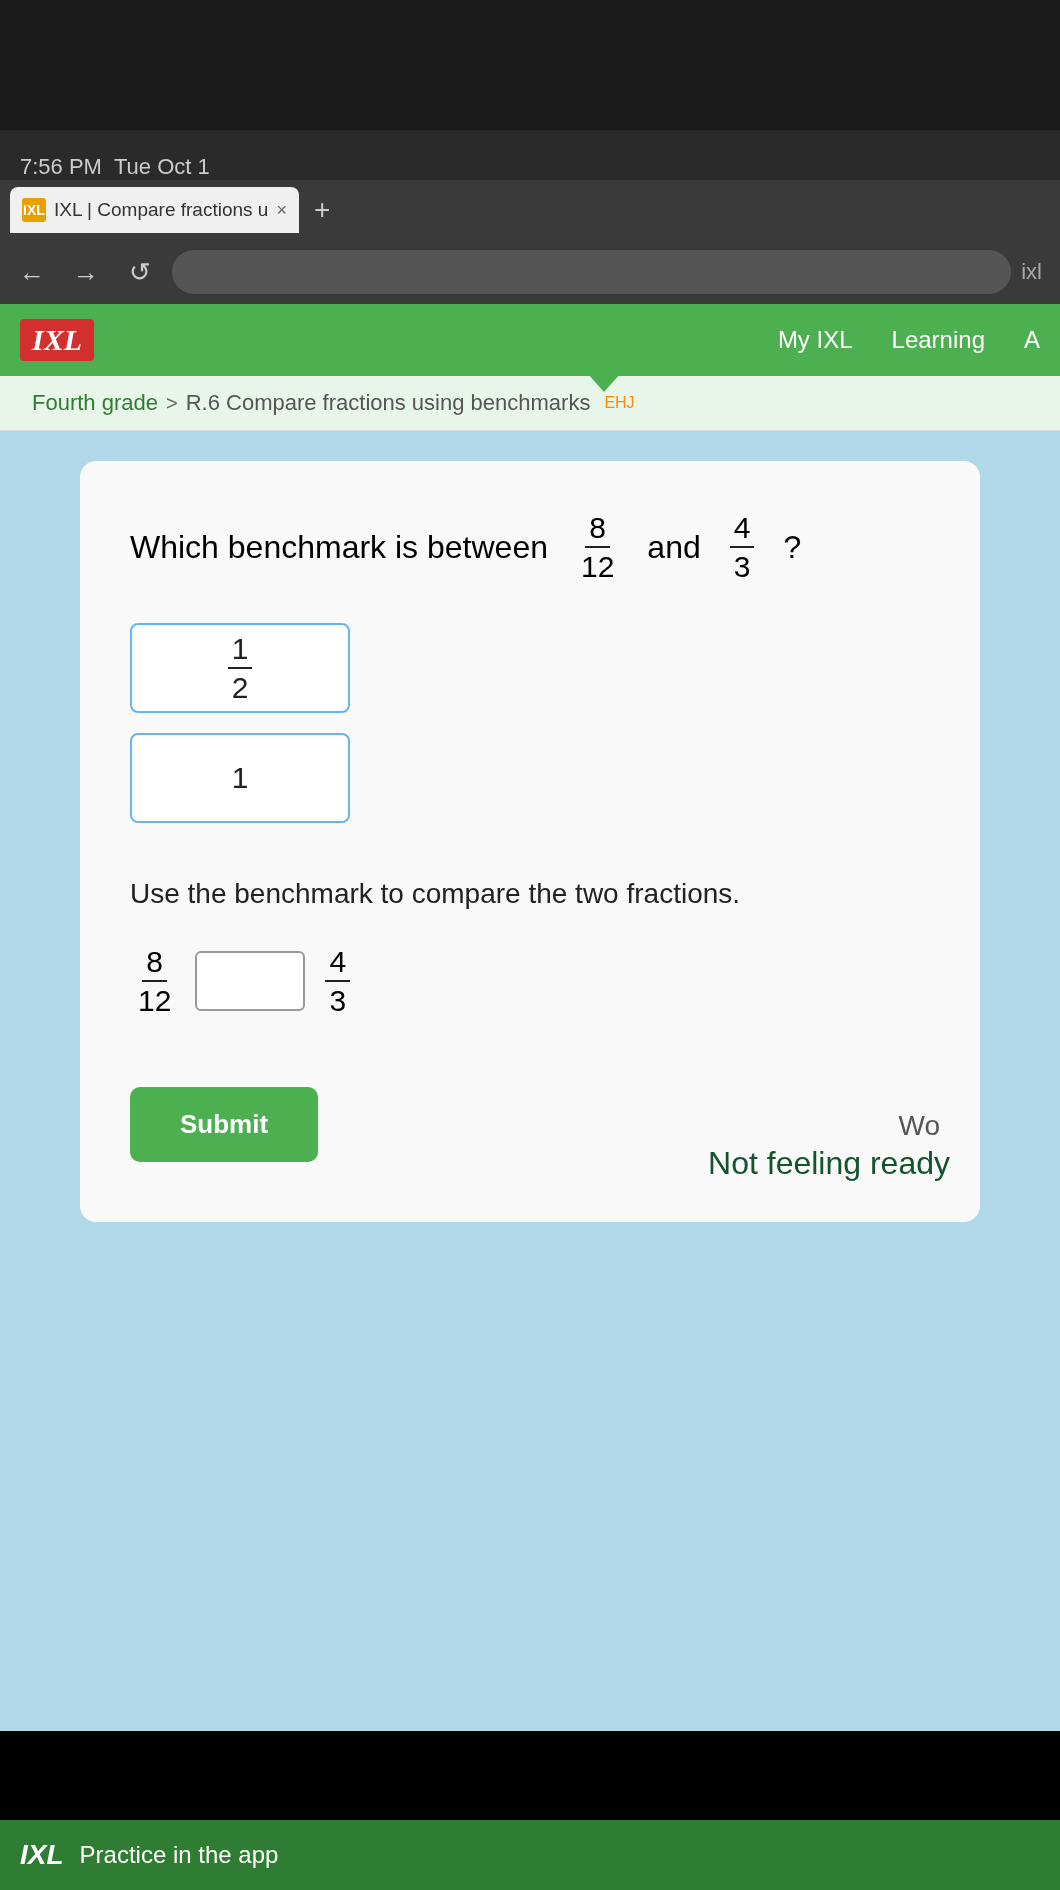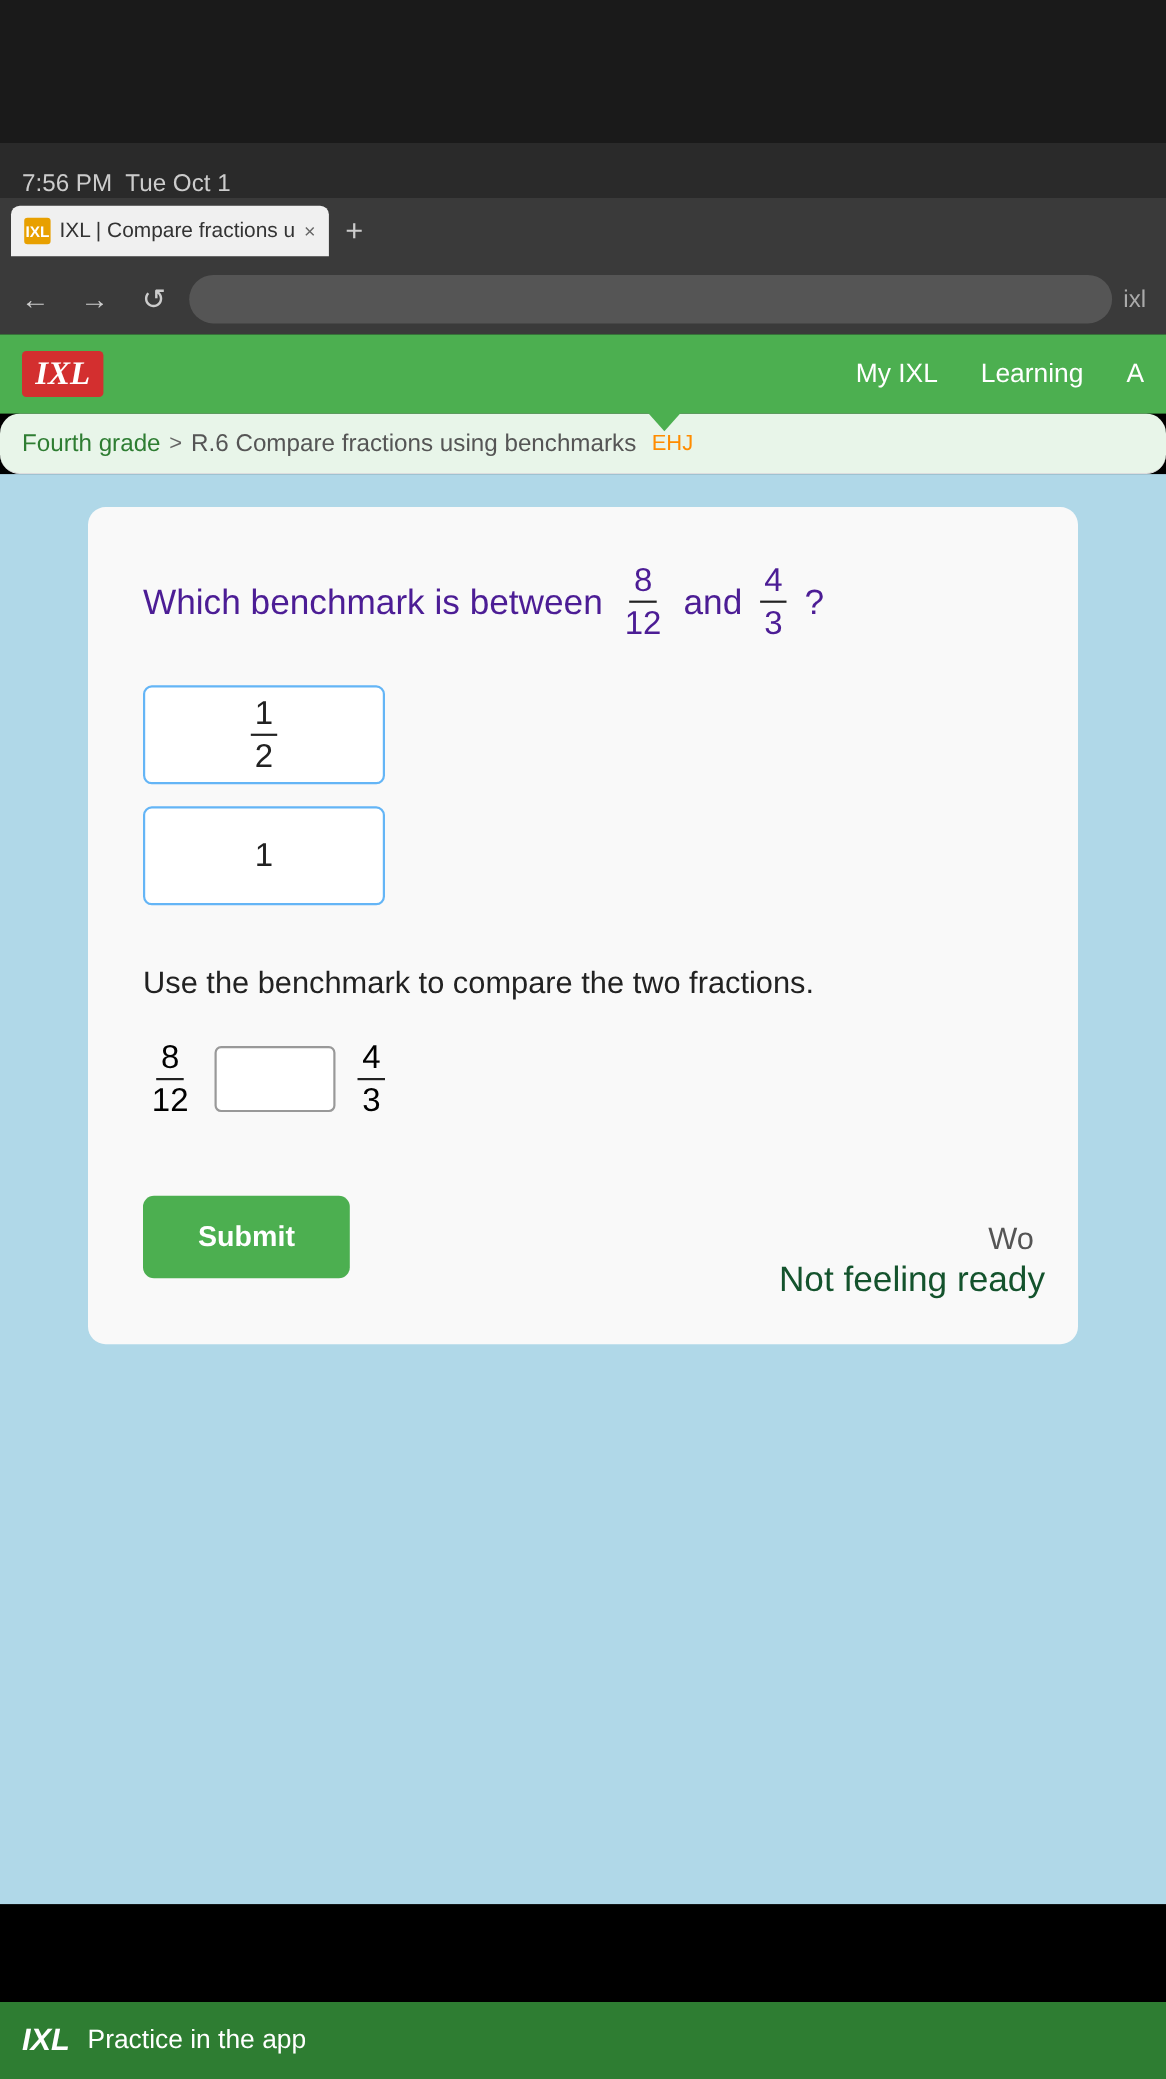--- a/index.html
+++ b/index.html
@@ -165,49 +165,48 @@
       color: white;
       font-size: 24px;
       font-weight: 500;
       text-decoration: none;
       cursor: pointer;
     }
 
     
     .breadcrumb-bar {
       background: #e8f5e9;
-      padding: 14px 20px;
+      padding: 14px 32px;
       display: flex;
       align-items: center;
       gap: 8px;
       font-size: 22px;
       color: #333;
       border-bottom: 1px solid #ddd;
-      border-radius: 18px;
     }
 
     .breadcrumb-link {
       color: #2e7d32;
       text-decoration: none;
       cursor: pointer;
     }
 
     .breadcrumb-sep {
       color: #666;
       font-size: 20px;
     }
 
     .breadcrumb-current {
       color: #555;
       font-weight: 500;
     }
 
     .breadcrumb-code {
       color: #ff8c00;
-      font-size: 20px;
+      font-size: 16px;
       margin-left: 6px;
     }
 
     
     .main-content {
       background: #b0d8e8;
       padding: 30px 20px;
       min-height: 1300px;
     }
 
@@ -215,27 +214,27 @@
       background: #f9f9f9;
       border-radius: 16px;
       padding: 50px 50px 60px 50px;
       max-width: 900px;
       margin: 0 auto;
       position: relative;
     }
 
     .question-text {
       font-size: 32px;
-      color: #4c1d95;
+      color: #000000;
       margin-bottom: 40px;
       line-height: 1.4;
       display: flex;
       align-items: center;
       flex-wrap: wrap;
-      gap: 12px;
+      gap: 25px;
     }
 
     .fraction {
       display: inline-flex;
       flex-direction: column;
       align-items: center;
       font-size: 28px;
       line-height: 1.1;
       vertical-align: middle;
       margin: 0 4px;

